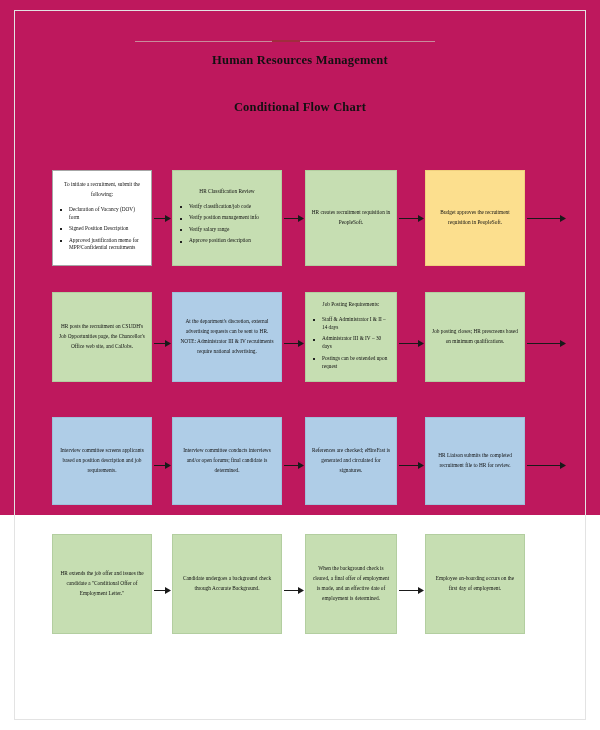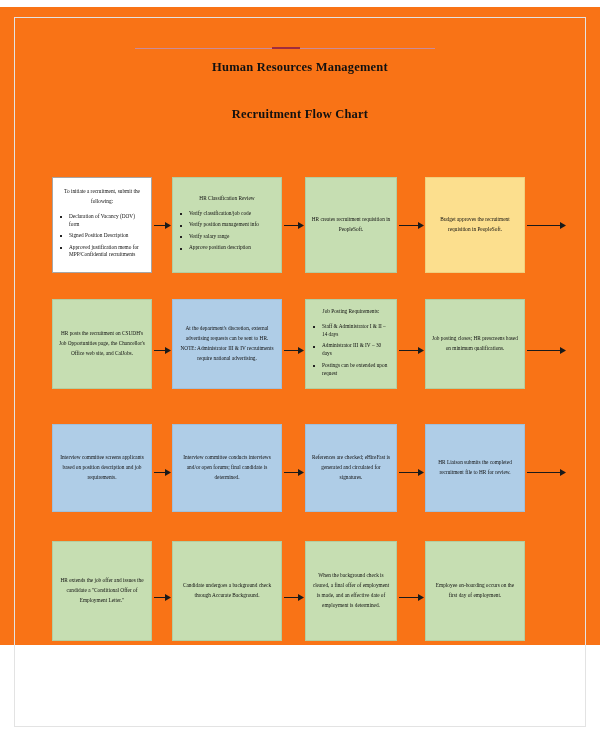--- a/index.html
+++ b/index.html
@@ -5,24 +5,23 @@
   html,body{margin:0;padding:0;}
   body{
     width:600px;height:730px;
     background:#ffffff;
     font-family:"Liberation Serif",serif;
     color:#111111;
     overflow:hidden;
   }
   .page{
     position:relative;
-    width:600px;height:638px;
+    width:600px;height:515px;
     box-sizing:border-box;
-    background:#f97316;
-    margin-top:7px;
+    background:#be185d;
   }
   .page-frame{
     position:absolute;
     left:14px;top:10px;
     width:572px;height:710px;
     border:1px solid #e3e3e3;
     box-sizing:border-box;
     pointer-events:none;
   }
   .rule{
@@ -103,21 +102,21 @@
 <body>
 
 <div class="page">
 
   <div class="page-frame"></div>
 
   <div class="rule"></div>
   <div class="rule-dark"></div>
 
   <div class="title1">Human Resources Management</div>
-  <div class="title2">Recruitment Flow Chart</div>
+  <div class="title2">Conditional Flow Chart</div>
 
   <div class="flow" id="flow-root">
       <div class="box plain" style="left: 52px; top: 170px; width: 100px; height: 96px;">
         <div class="bx-inner">
           <span class="bx-head">To initiate a recruitment, submit the following:</span>
           <ul class="bullets">
             <li>Declaration of Vacancy (DOV) form</li>
             <li>Signed Position Description</li>
             <li>Approved justification memo for MPP/Confidential recruitments</li>
           </ul>

